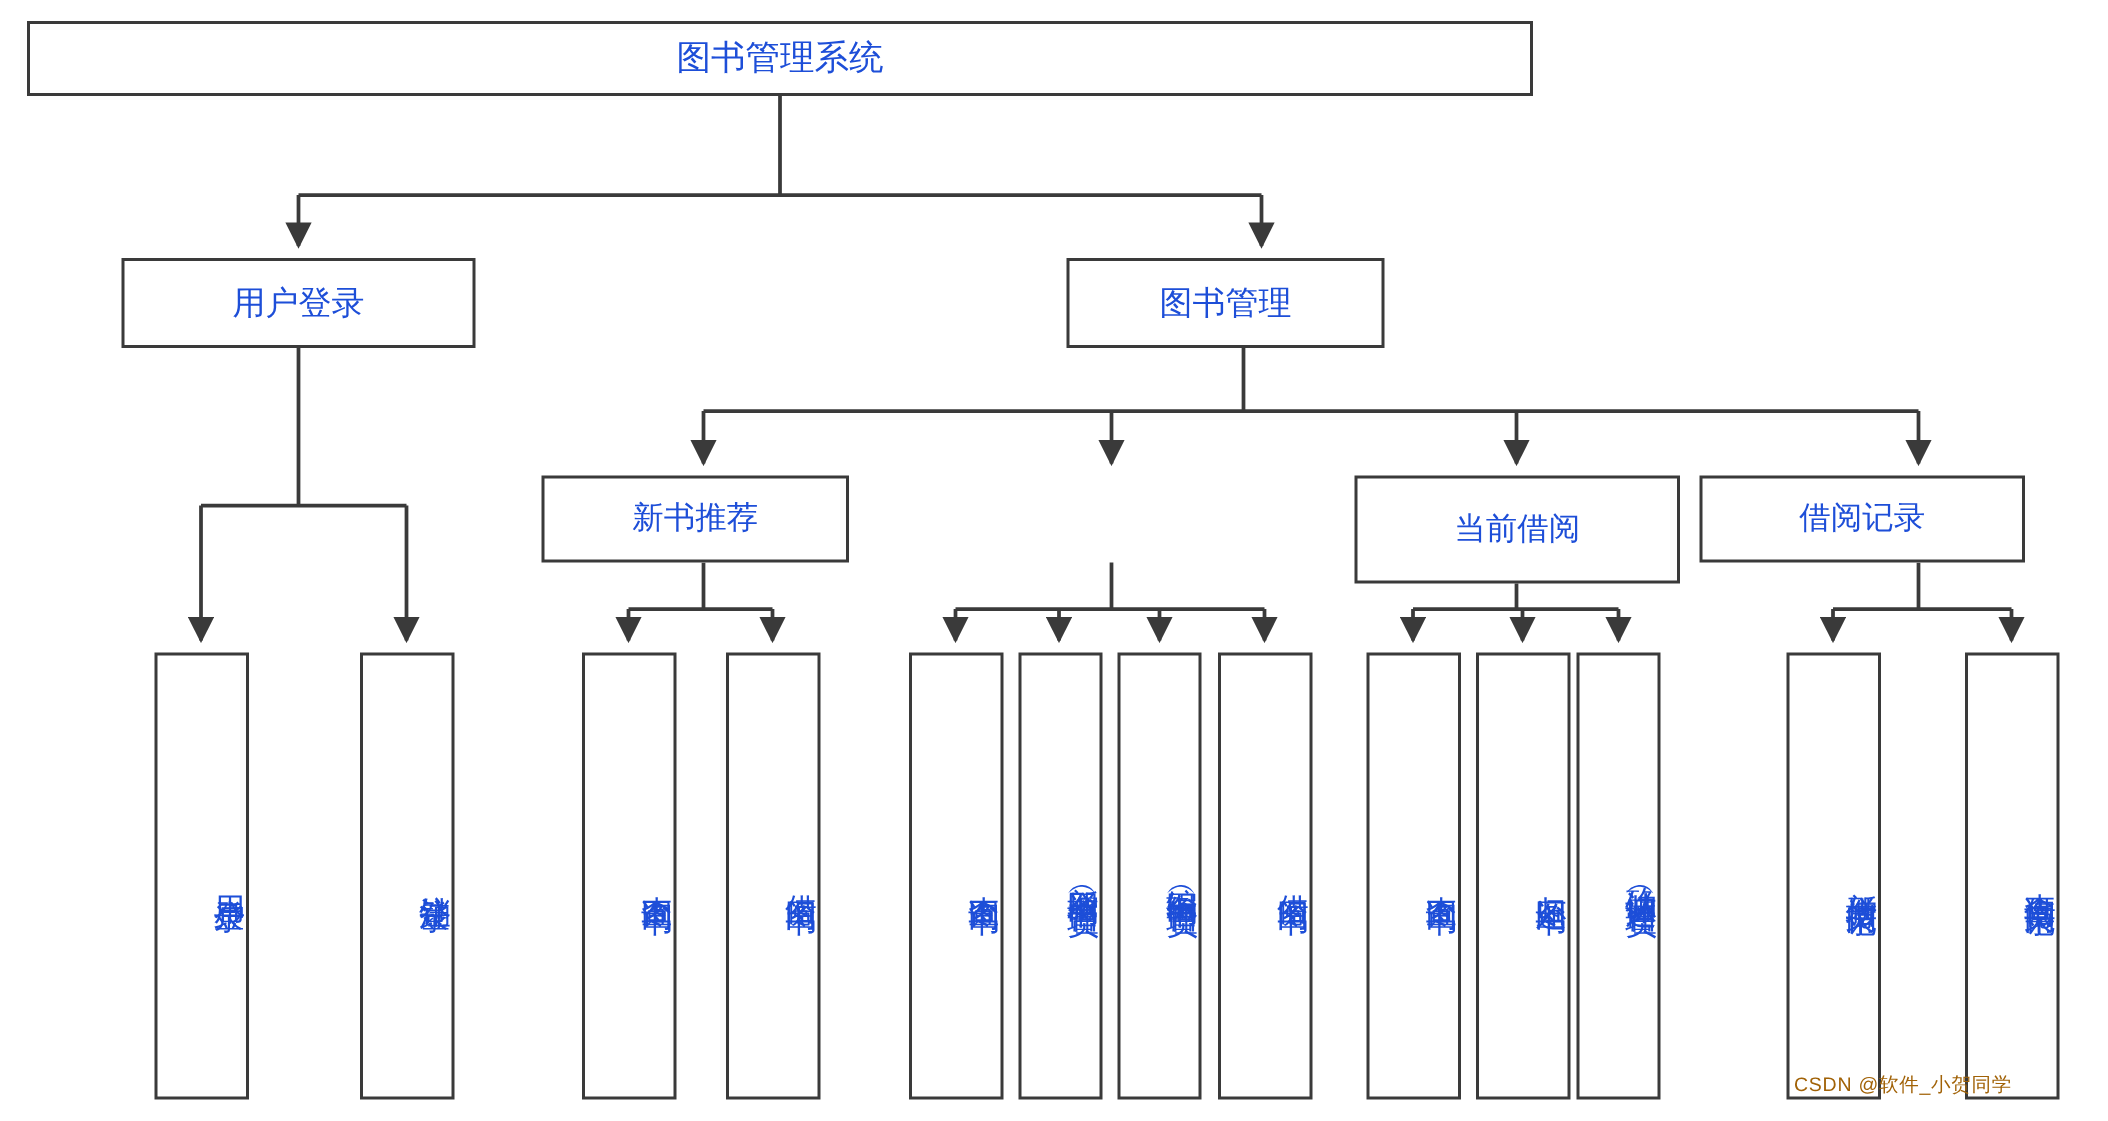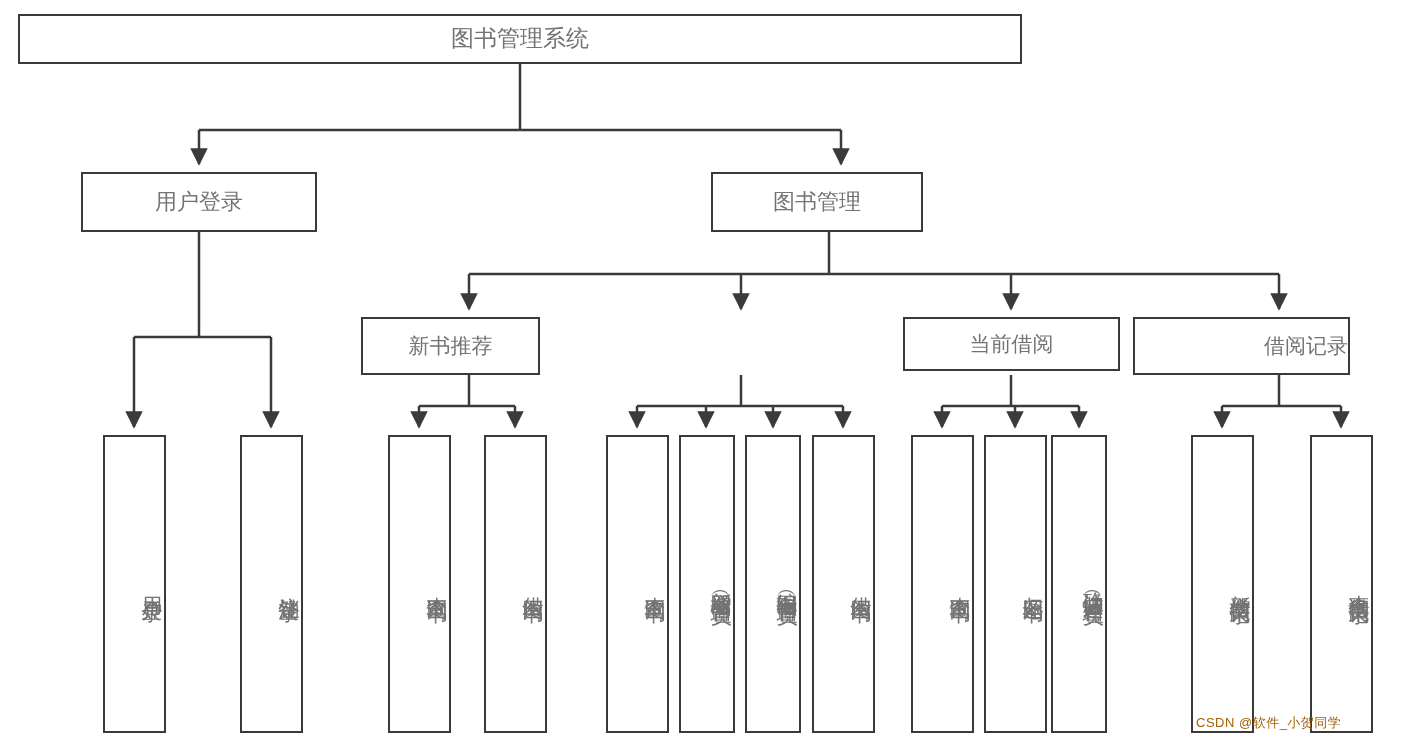--- a/index.html
+++ b/index.html
@@ -26,21 +26,21 @@
     pointer-events: none;
   }
   .node {
     position: absolute;
     box-sizing: border-box;
     background: #ffffff;
     border: 2.5px solid #3a3a3a;
     display: flex;
     align-items: center;
     justify-content: center;
-    color: #737373;
+    color: #1d4ed8;
     line-height: 1.18;
     text-align: center;
   }
   .node.root {
     font-size: 23px;
   }
   .node.lvl2 {
     font-size: 22px;
   }
   .node.lvl3 {
@@ -127,27 +127,27 @@
     <span>图书管理系统</span>
   </div>
 
   <div class="node lvl2" style="left:81px; top:172px; width:236px; height:60px;">
     <span>用户登录</span>
   </div>
   <div class="node lvl2" style="left:711px; top:172px; width:212px; height:60px;">
     <span>图书管理</span>
   </div>
 
-  <div class="node lvl3" style="left:361px; top:317px; width:179px; height:58px;">
+  <div class="node lvl3" style="left:361px; top:317px; width:205px; height:58px;">
     <span>新书推荐</span>
   </div>
-  <div class="node lvl3" style="left:903px; top:317px; width:217px; height:54px;">
+  <div class="node lvl3" style="left:903px; top:317px; width:217px; height:72px;">
     <span>当前借阅</span>
   </div>
-  <div class="node lvl3" style="left:1133px; top:317px; width:217px; height:58px;justify-content:flex-end;">
+  <div class="node lvl3" style="left:1133px; top:317px; width:217px; height:58px;">
     <span>借阅记录</span>
   </div>
 
   <div class="node leaf" style="left:103px; top:435px; width:63px; height:298px;">
     <span>用户登录</span>
   </div>
   <div class="node leaf" style="left:240px; top:435px; width:63px; height:298px;">
     <span>注销登录</span>
   </div>
 

